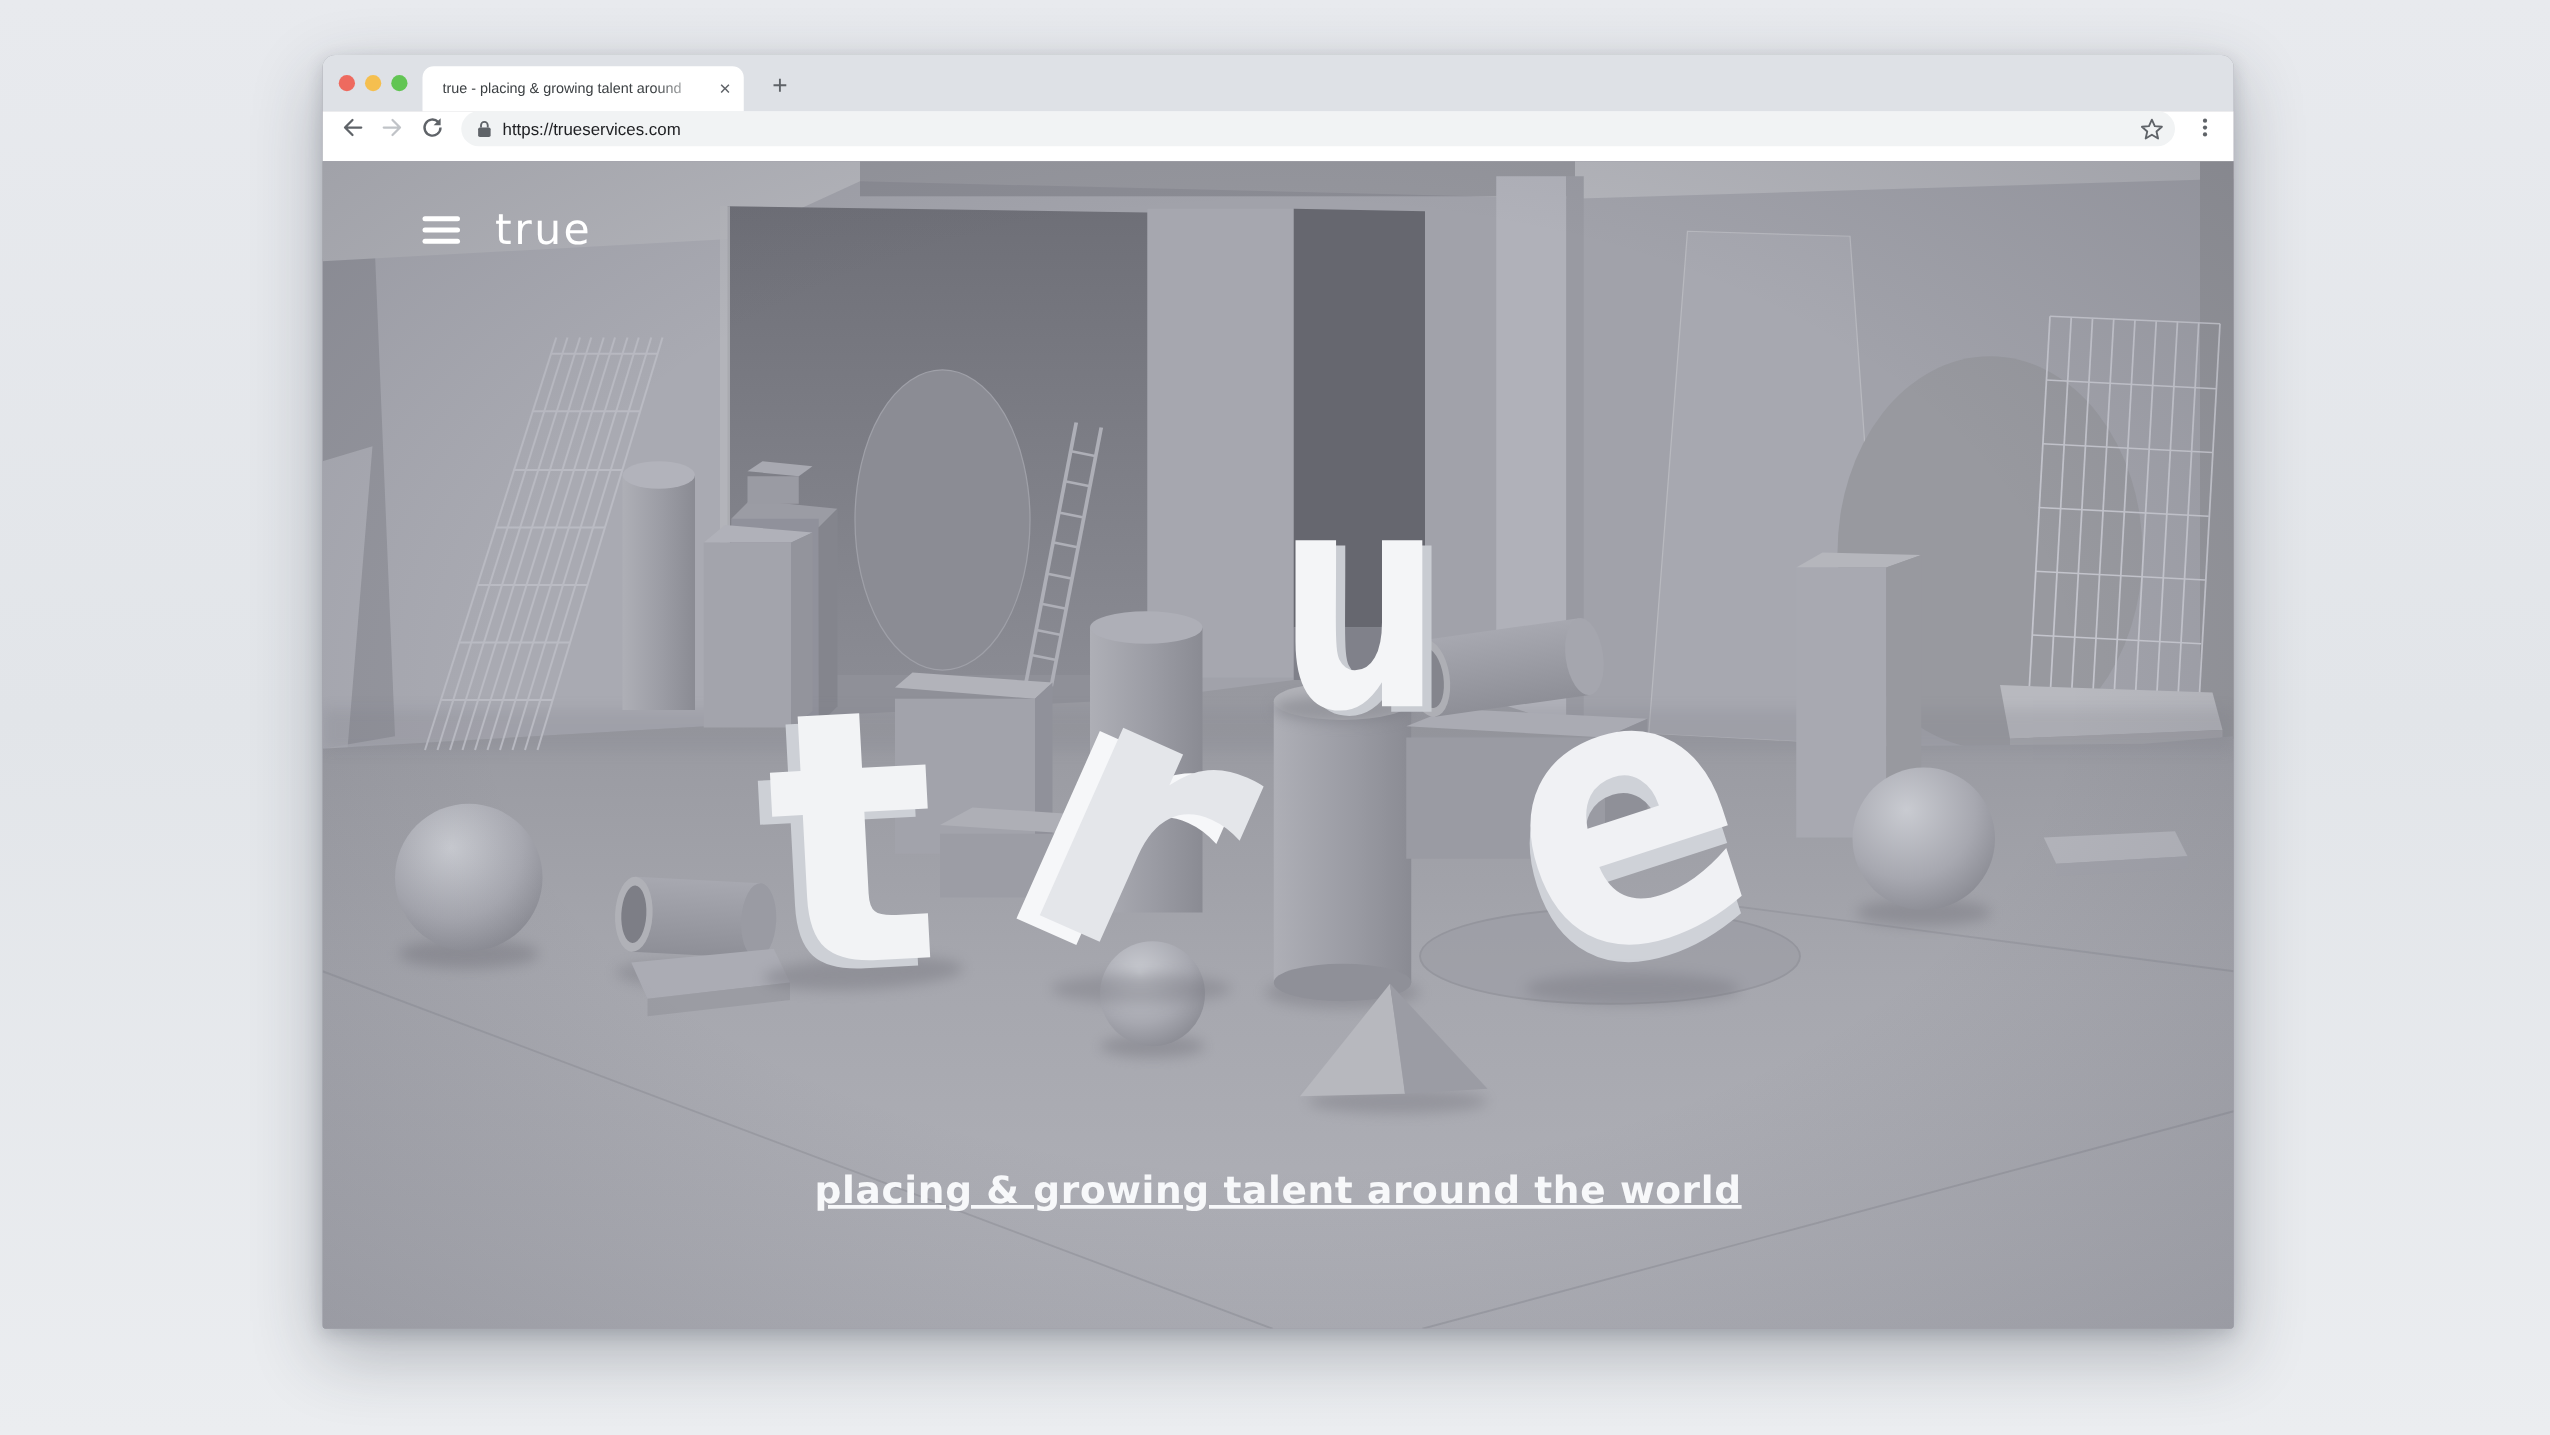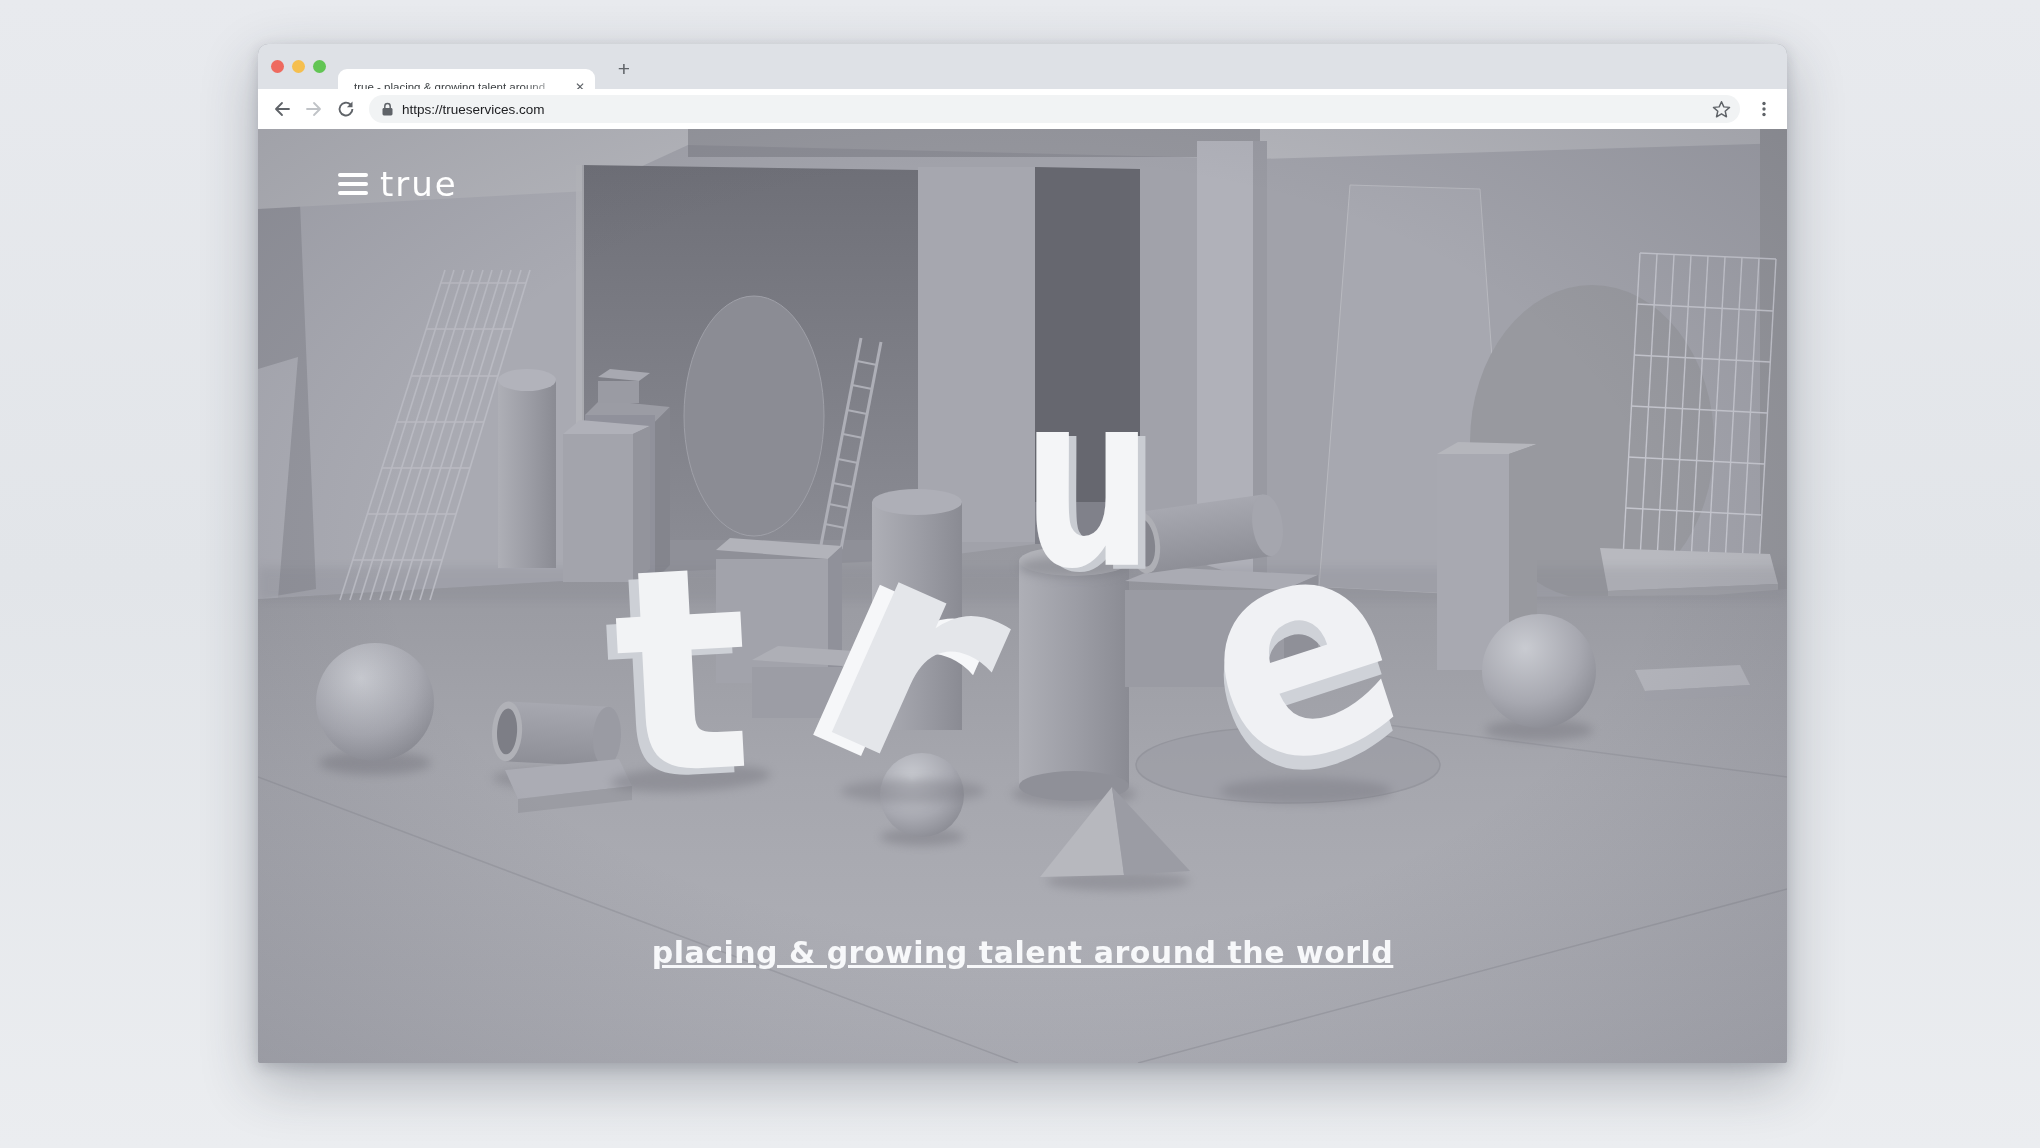--- a/index.html
+++ b/index.html
@@ -13,50 +13,50 @@
     border-radius:10px 10px 3px 3px;overflow:hidden;
     box-shadow:0 20px 55px rgba(40,45,60,.30), 0 4px 14px rgba(40,45,60,.18);
     background:#a1a2aa;
   }
   
   .tabbar{position:absolute;left:0;top:0;right:0;height:45px;background:#dee1e6;}
   .lights{position:absolute;left:13px;top:16px;display:flex;gap:8px;}
   .light{width:13px;height:13px;border-radius:50%;}
   .tab{
     position:absolute;left:80px;top:9px;width:257px;height:36px;background:#ffffff;
-    border-radius:9px 9px 0 0;display:flex;align-items:center;padding:0 10px 0 16px;box-sizing:border-box;margin-top:16px;
+    border-radius:9px 9px 0 0;display:flex;align-items:center;padding:0 10px 0 16px;box-sizing:border-box;
   }
   .tab-title{
     flex:1;font-size:11.5px;color:#3c4043;white-space:nowrap;overflow:hidden;
     -webkit-mask-image:linear-gradient(to right,#000 78%,transparent 97%);
     mask-image:linear-gradient(to right,#000 78%,transparent 97%);
   }
   .tab-close{font-size:12px;color:#5f6368;margin-left:4px;line-height:1;cursor:default;}
   .newtab{
     position:absolute;left:352px;top:11px;width:28px;height:28px;display:flex;align-items:center;justify-content:center;
     color:#5f6368;font-size:21px;font-weight:400;border-radius:50%;
   }
   
   .toolbar{
     position:absolute;left:0;top:45px;right:0;height:40px;background:#ffffff;
-    display:flex;align-items:center;padding:0 11px;box-sizing:border-box;
+    display:flex;align-items:flex-start;padding:0 11px;box-sizing:border-box;
   }
   .navbtn{width:26px;height:26px;display:flex;align-items:center;justify-content:center;flex:0 0 auto;margin-right:6px;}
   .omnibox{
     flex:1;height:28px;background:#f1f3f4;border-radius:14px;display:flex;align-items:center;
     padding:0 6px 0 12px;margin:0 8px 0 4px;box-sizing:border-box;min-width:0;
   }
   .url{font-size:13.5px;color:#202124;margin-left:8px;white-space:nowrap;}
   .omni-spacer{flex:1;}
   .star{width:26px;height:26px;display:flex;align-items:center;justify-content:center;}
   .menu{width:24px;height:26px;display:flex;align-items:center;justify-content:center;margin-left:4px;}
   
   .content{position:absolute;left:0;top:85px;right:0;bottom:0;background:#a1a2aa;}
   .scene{position:absolute;inset:0;}
-  .site-header{position:absolute;left:80px;top:38px;display:flex;align-items:center;gap:12px;}
+  .site-header{position:absolute;left:80px;top:38px;display:flex;align-items:center;gap:28px;}
   .hamburger{display:flex;flex-direction:column;gap:5px;width:30px;cursor:pointer;}
   .hamburger span{display:block;height:4px;border-radius:2px;background:#ffffff;}
   .logo{color:#ffffff;font-size:34px;letter-spacing:2px;font-family:"DejaVu Sans", sans-serif;font-weight:500;line-height:1;}
   .tagline{
     position:absolute;left:0;right:0;top:806px;text-align:center;color:#f7f8fa;
     font-family:"DejaVu Sans", sans-serif;font-weight:bold;font-size:30px;letter-spacing:.5px;text-decoration:underline;
   }
   svg text.l3d{font-family:"DejaVu Sans", sans-serif;font-weight:bold;}
 </style>
 </head>

